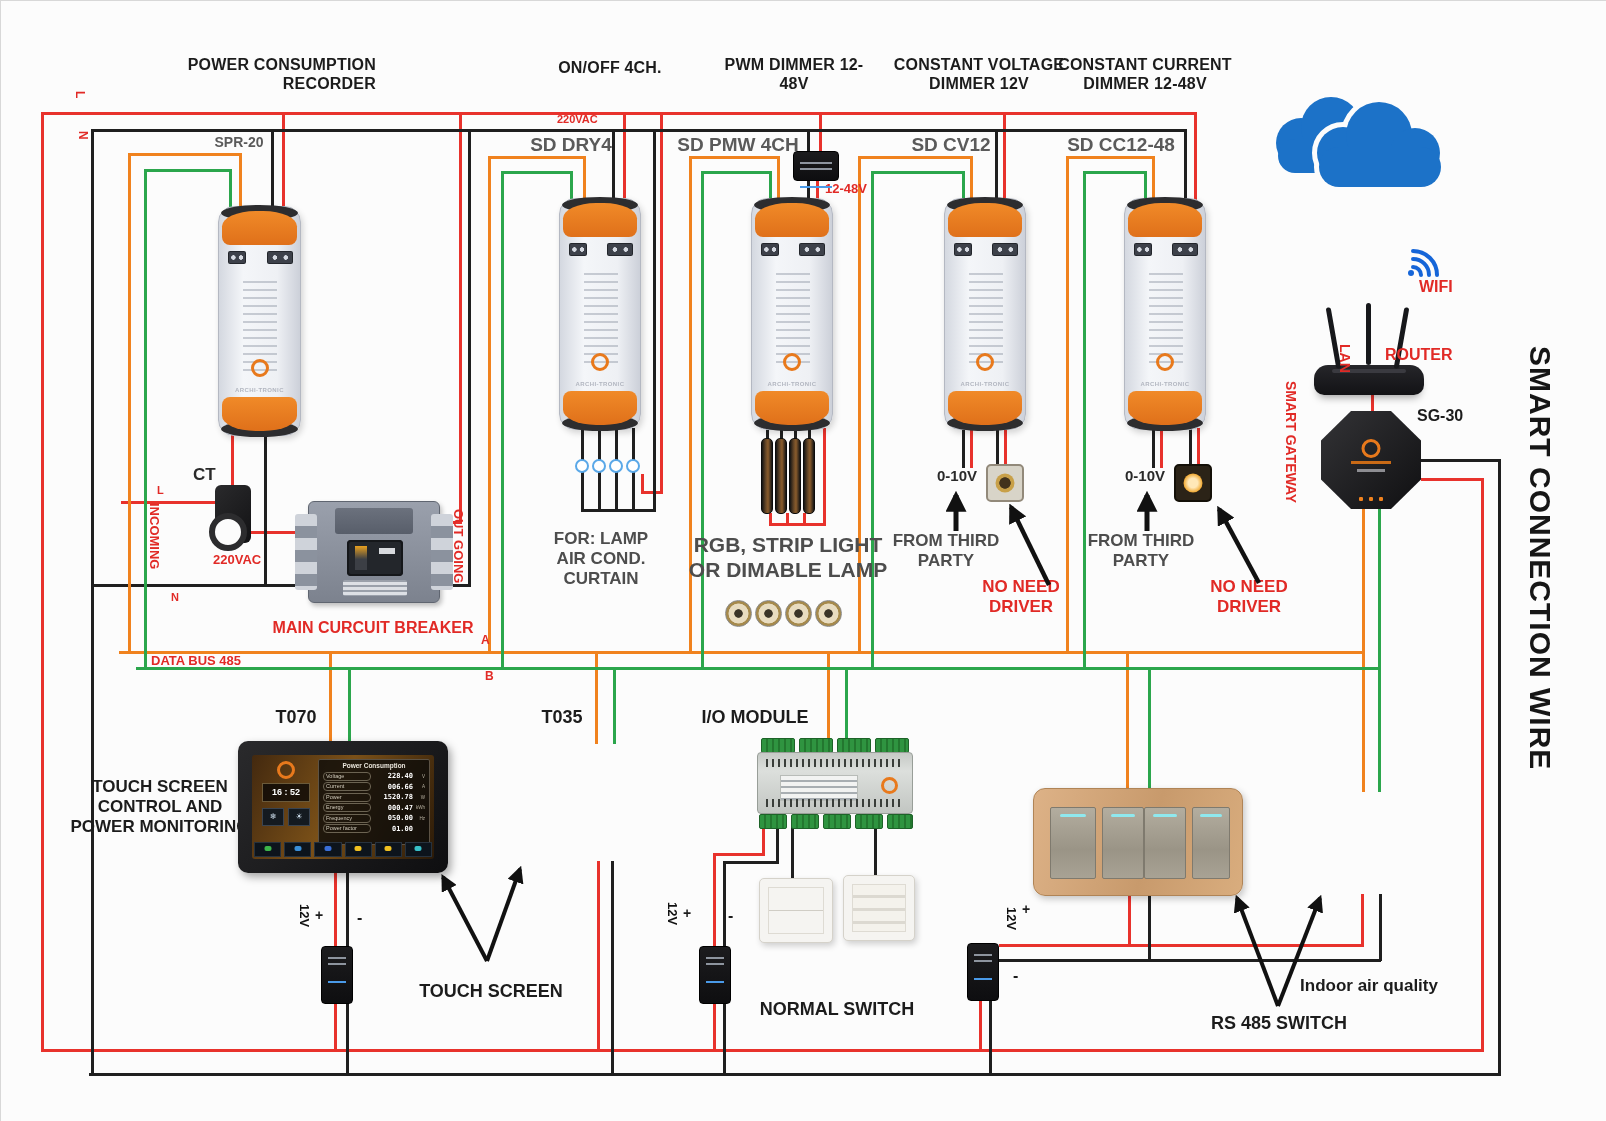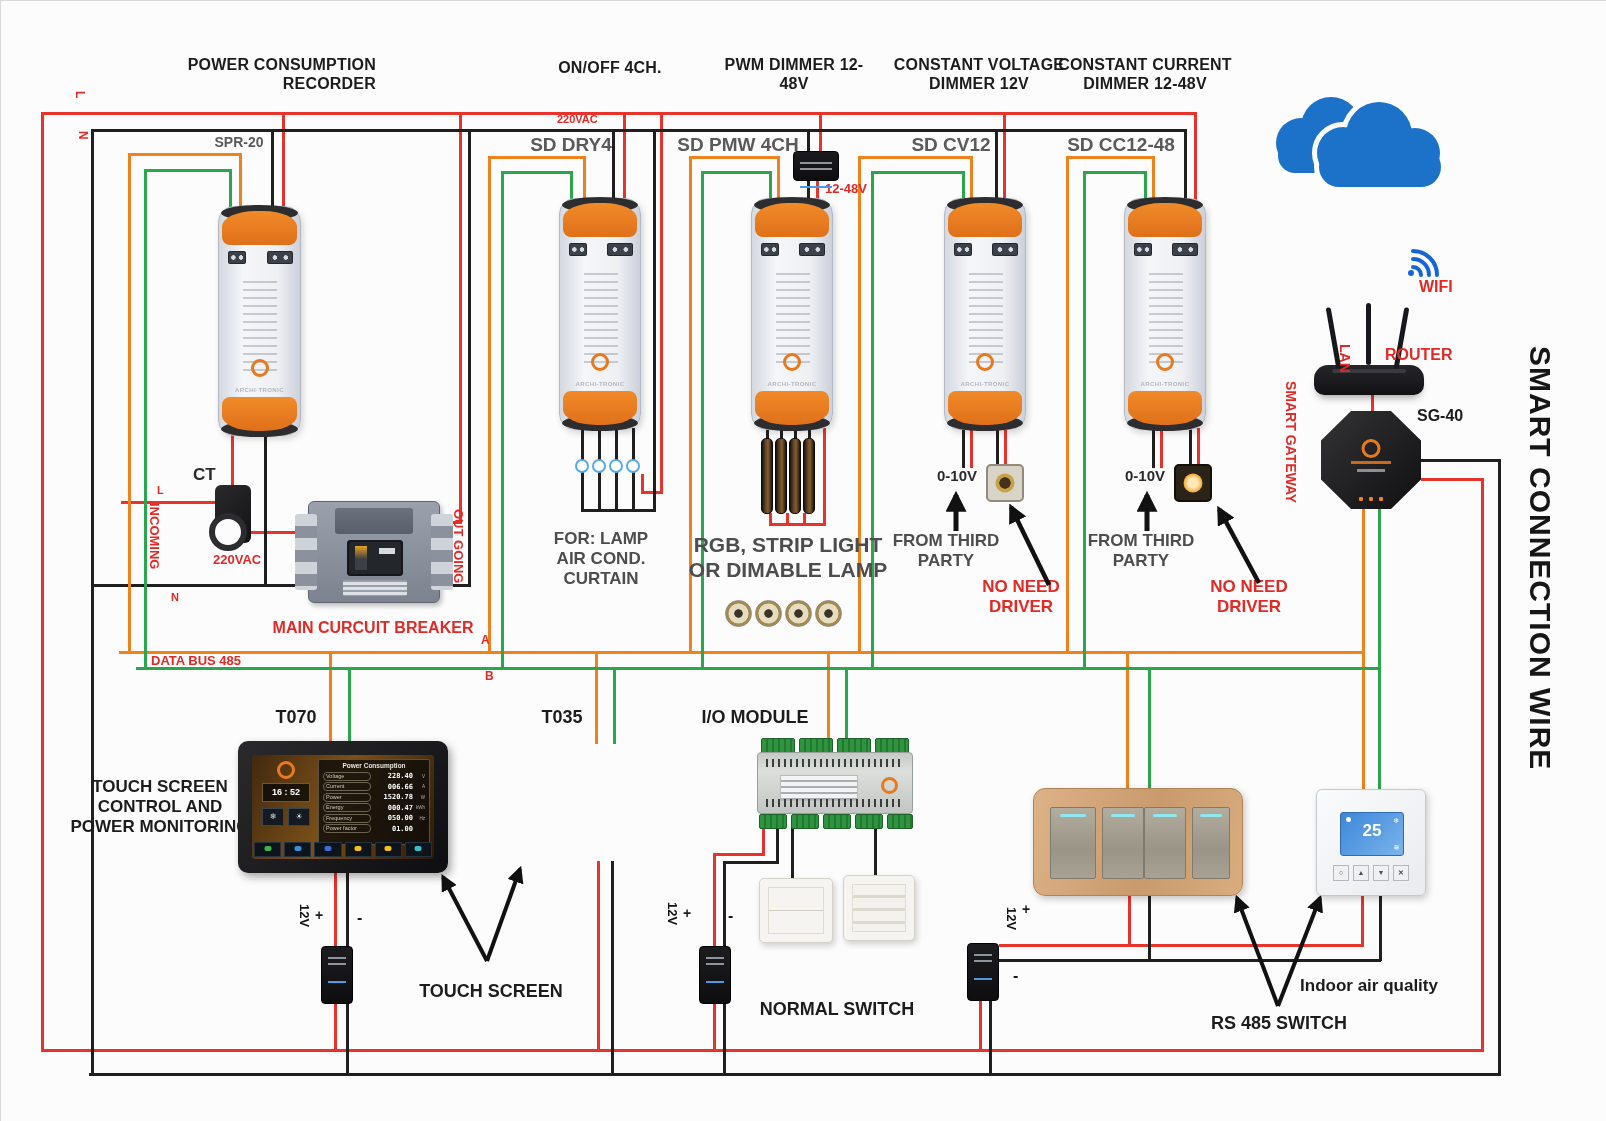--- a/index.html
+++ b/index.html
@@ -386,21 +386,21 @@
   <span class="ant" style="left:1398px;top:306px;transform:rotate(10deg)"></span>
   <div class="lbl red" style="left:1384px;top:345px;font-size:16px">ROUTER</div>
   <div class="vt red" style="left:1336px;top:343px;font-size:14px">LAN</div>
   <div class="vt red" style="left:1282px;top:380px;font-size:14px">SMART GATEWAY</div>
   <div class="octa">
     <div class="ring"></div>
     <div class="bars"></div>
     <div class="bars2"></div>
     <div class="dots"></div>
   </div>
-  <div class="lbl" style="left:1416px;top:406px;font-size:16px">SG-40</div>
+  <div class="lbl" style="left:1416px;top:406px;font-size:16px">SG-30</div>
 
   <div class="vt" style="left:1522px;top:345px;font-size:30px;color:#161616;letter-spacing:1px">SMART CONNECTION WIRE</div>
 
   <div class="lbl ctr" style="left:295px;top:706px;font-size:18px">T070</div>
   <div class="lbl ctr" style="left:561px;top:706px;font-size:18px">T035</div>
   <div class="lbl ctr" style="left:754px;top:706px;font-size:18px">I/O MODULE</div>
   <div class="lbl ctr pre" style="left:159px;top:776px;font-size:17px;text-align:center">TOUCH SCREEN
 CONTROL AND
 POWER MONITORING</div>
 
@@ -485,34 +485,20 @@
     </div>
   <div class="lbl ctr" style="left:836px;top:998px;font-size:18px">NORMAL SWITCH</div>
 
   <div class="wood2">
     <span class="rocker" style="left:16px;width:44px"></span>
     <span class="rocker" style="left:68px;width:40px"></span>
     <span class="rocker" style="left:110px;width:40px"></span>
     <span class="rocker" style="left:158px;width:36px"></span>
   </div>
 
-  <div class="airq">
-    <div class="lcd">
-      <span class="sun"></span>
-      <div class="tv">25</div>
-      <span class="sn">❄</span>
-      <span class="fan">≋</span>
-    </div>
-    <div class="abtns">
-        <b>○</b>
-        <b>▲</b>
-        <b>▼</b>
-        <b>✕</b>
-      </div>
-  </div>
   <div class="lbl ctr" style="left:1368px;top:975px;font-size:17px">Indoor air quality</div>
   <div class="lbl ctr" style="left:1278px;top:1012px;font-size:18px">RS 485 SWITCH</div>
 
   <div class="psu" style="left:320px;top:945px">
       <i></i>
       <i></i>
       <i></i>
     </div>
   <div class="vt" style="left:296px;top:903px;font-size:13px;color:#111">12V</div>
   <div class="lbl" style="left:314px;top:906px;font-size:14px">+</div>

